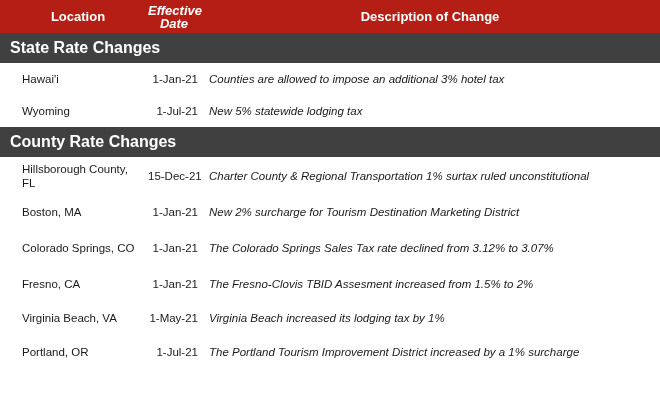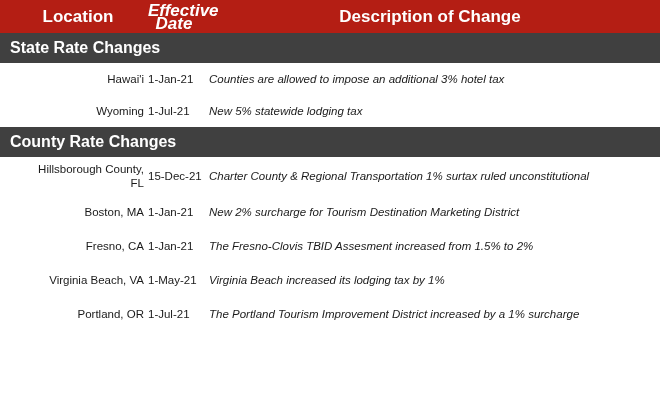--- a/index.html
+++ b/index.html
@@ -29,21 +29,21 @@
   col.c-location { width: 148px; }
   col.c-date     { width: 52px; }
   col.c-desc     { width: 460px; }
 
   
   thead tr.header-row {
     background: #b41e14;
   }
   thead th {
     color: #ffffff;
-    font-size: 17px;
+    font-size: 13px;
     font-weight: bold;
     text-align: center;
     vertical-align: middle;
     padding: 0;
     height: 33px;
     line-height: 13px;
     border: 0;
   }
   th.th-location { padding-left: 8px; }
   th.th-date { white-space: normal; font-style: italic; }
@@ -67,24 +67,23 @@
     color: #1a1a1a;
     font-size: 11.5px;
     border: 0;
     vertical-align: middle;
     padding: 0;
   }
   tr.data-row td.cell-location {
     padding-left: 22px;
     padding-right: 4px;
     line-height: 14px;
-    text-align: right;
   }
   tr.data-row td.cell-date {
-    text-align: left;
+    text-align: right;
     white-space: nowrap;
     padding-right: 2px;
     margin-left: 32px;
   }
   tr.data-row td.cell-desc {
     padding-left: 9px;
     padding-right: 17px;
     font-style: italic;
   }
   tr.h1 td { height: 32px; }
@@ -135,20 +134,25 @@
         <td class="cell-location">Hillsborough County, FL</td>
         <td class="cell-date">15-Dec-21</td>
         <td class="cell-desc">Charter County &amp; Regional Transportation 1% surtax ruled unconstitutional</td>
       </tr>
 
       <tr class="data-row h4">
         <td class="cell-location">Boston, MA</td>
         <td class="cell-date">1-Jan-21</td>
         <td class="cell-desc">New 2% surcharge for Tourism Destination Marketing District</td>
       </tr>
+      <tr class="data-row h2">
+        <td class="cell-location">Colorado Springs, CO</td>
+        <td class="cell-date">1-Jan-21</td>
+        <td class="cell-desc">The Colorado Springs Sales Tax rate declined from 3.12% to 3.07%</td>
+      </tr>
       <tr class="data-row h4">
         <td class="cell-location">Fresno, CA</td>
         <td class="cell-date">1-Jan-21</td>
         <td class="cell-desc">The Fresno-Clovis TBID Assesment increased from 1.5% to 2%</td>
       </tr>
       <tr class="data-row h4">
         <td class="cell-location">Virginia Beach, VA</td>
         <td class="cell-date">1-May-21</td>
         <td class="cell-desc">Virginia Beach increased its lodging tax by 1%</td>
       </tr>

